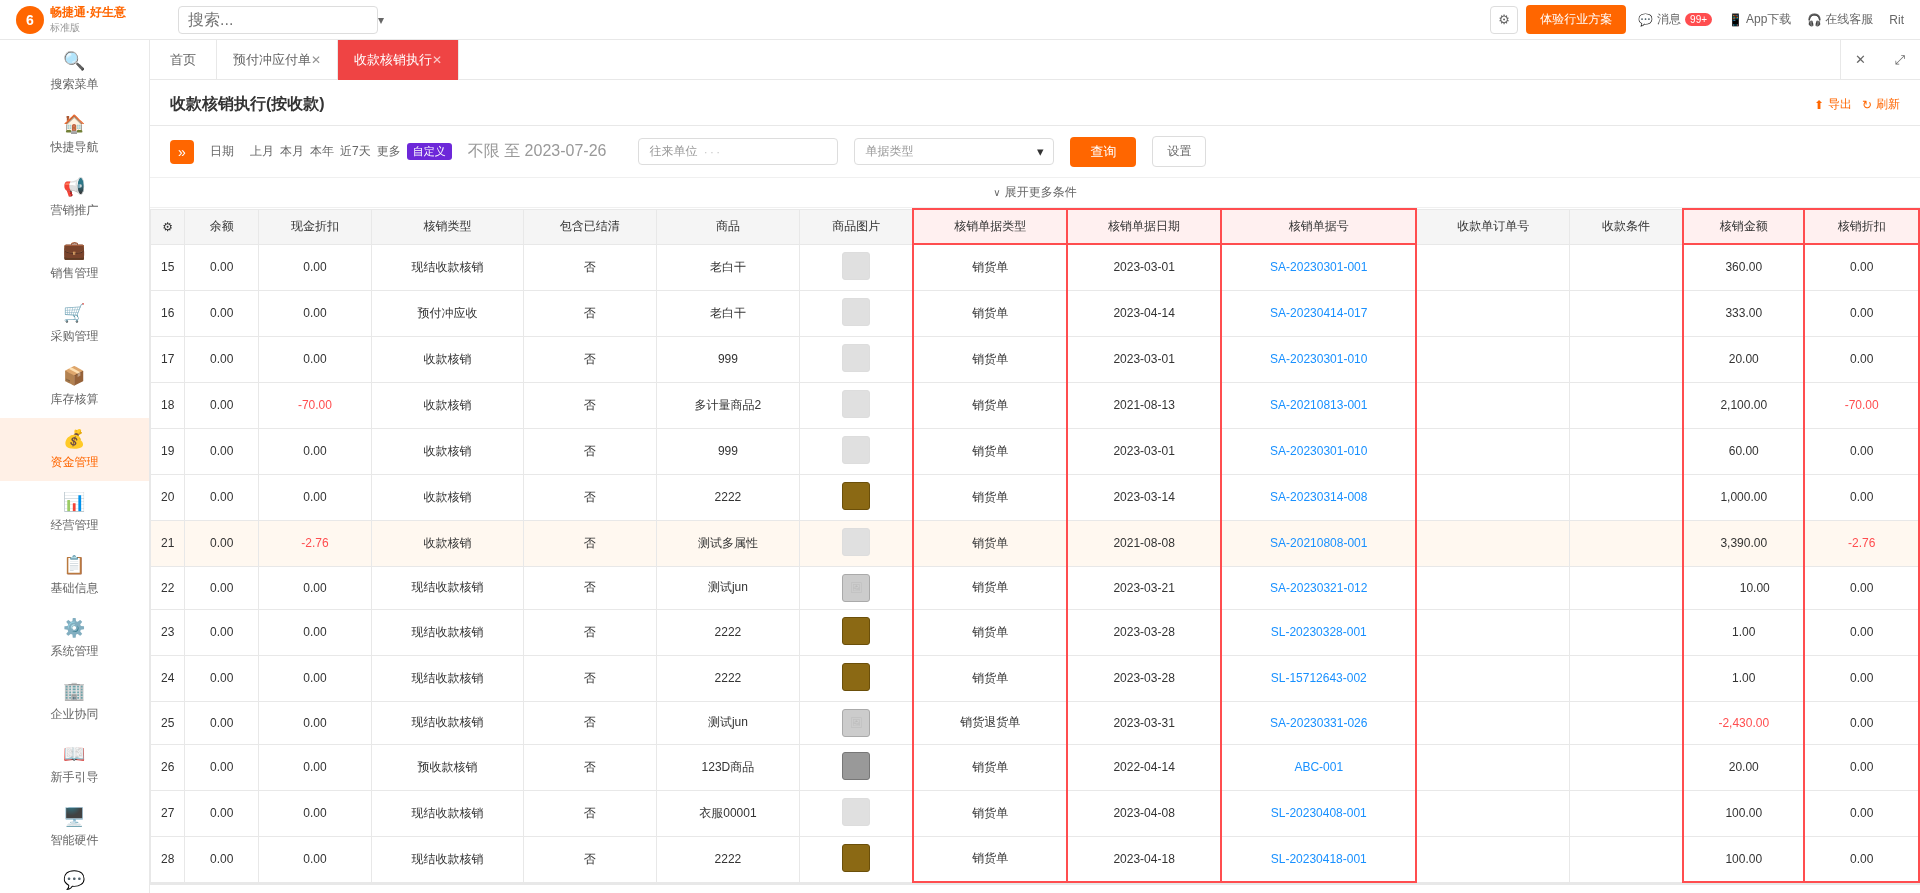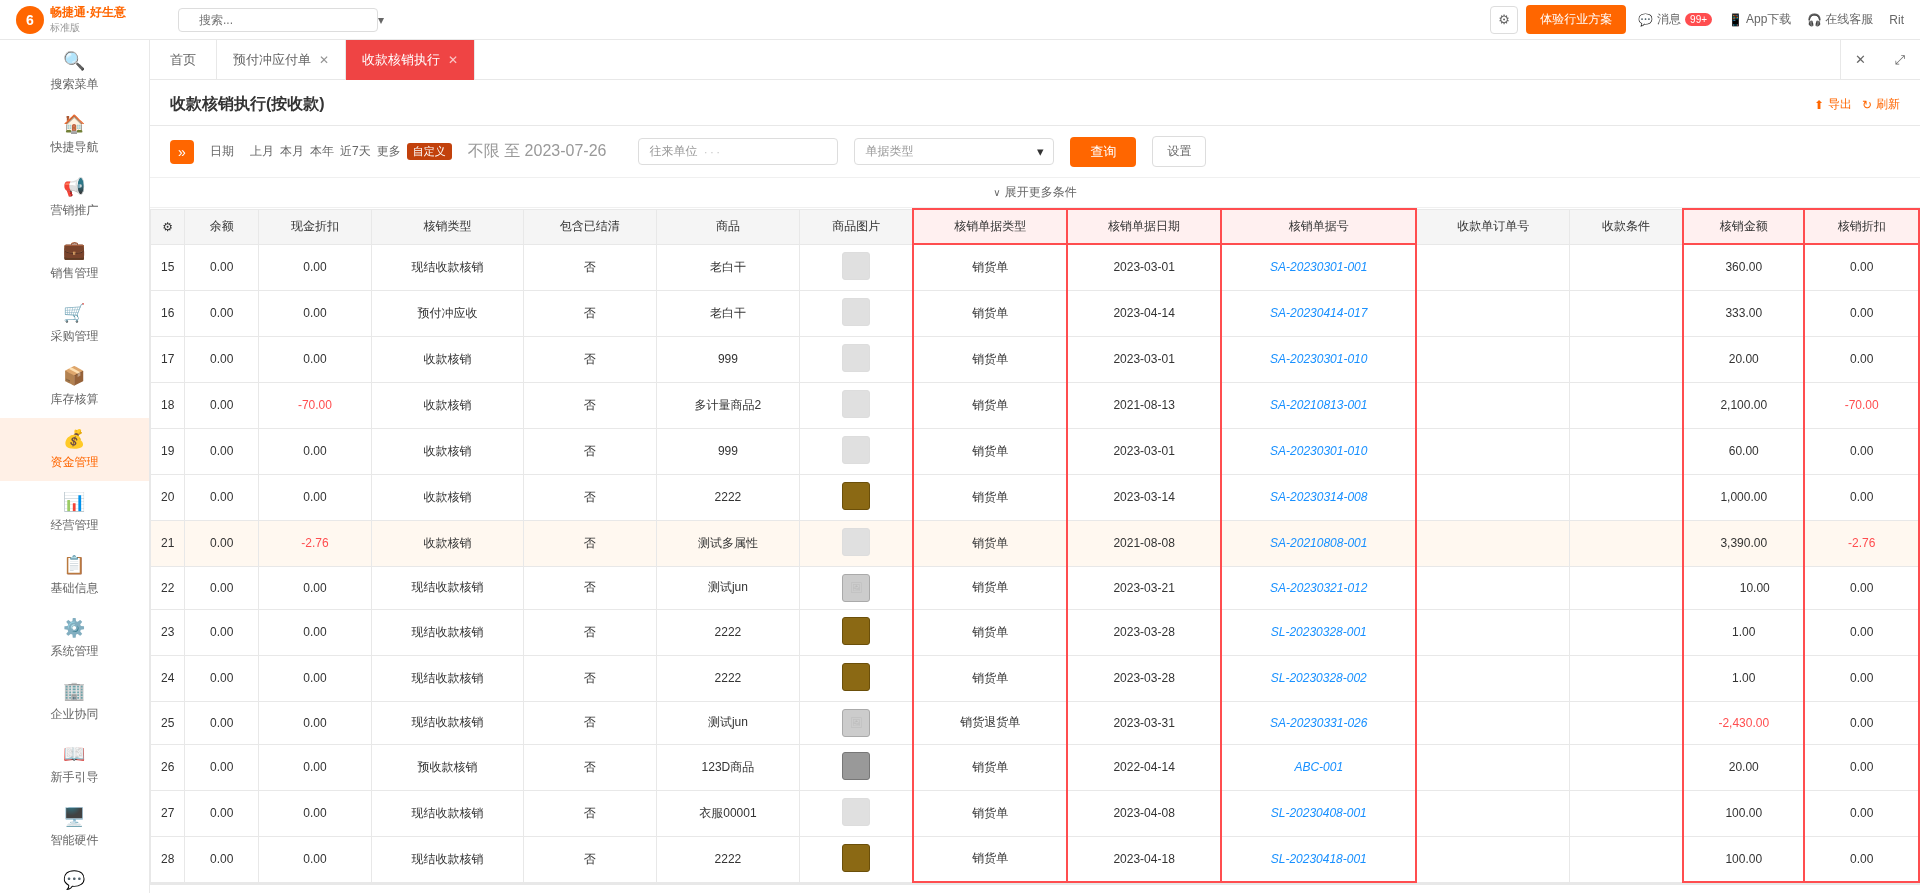--- a/index.html
+++ b/index.html
@@ -5,21 +5,21 @@
     * { box-sizing: border-box; margin: 0; padding: 0; }
     body { font-family: 'Microsoft YaHei', Arial, sans-serif; font-size: 13px; background: #f5f5f5; color: #333; width: 1920px; min-height: 893px; overflow-x: hidden; }
     
     
     .top-bar { height: 40px; background: #fff; display: flex; align-items: center; padding: 0 16px; border-bottom: 1px solid #e8e8e8; gap: 12px; }
     .logo-area { display: flex; align-items: center; gap: 6px; width: 150px; }
     .logo-icon { width: 28px; height: 28px; background: #ff6600; border-radius: 50%; display: flex; align-items: center; justify-content: center; color: #fff; font-size: 14px; font-weight: bold; }
     .logo-text { font-size: 12px; color: #ff6600; font-weight: bold; }
     .logo-sub { font-size: 10px; color: #999; }
     .top-bar-search { flex: 1; display: flex; align-items: center; }
-    .top-bar-search input { border: 1px solid #ddd; border-radius: 4px; padding: 4px 20px; width: 200px; font-size: 12px; color: #999; }
+    .top-bar-search input { border: 1px solid #ddd; border-radius: 4px; padding: 4px 9px; width: 200px; font-size: 16px; color: #999; }
     .top-bar-middle { display: flex; align-items: center; gap: 8px; }
     .dropdown-arrow { color: #666; font-size: 12px; }
     .gear-btn { width: 28px; height: 28px; border: 1px solid #ddd; border-radius: 4px; display: flex; align-items: center; justify-content: center; cursor: pointer; color: #666; }
     .trial-btn { background: #ff6600; color: #fff; border: none; border-radius: 4px; padding: 6px 14px; font-size: 12px; cursor: pointer; }
     .top-bar-right { display: flex; align-items: center; gap: 16px; margin-left: auto; }
     .msg-btn { display: flex; align-items: center; gap: 4px; font-size: 12px; color: #666; cursor: pointer; position: relative; }
     .badge { background: #ff4d4f; color: #fff; border-radius: 10px; padding: 1px 5px; font-size: 10px; }
     .top-right-link { font-size: 12px; color: #666; cursor: pointer; display: flex; align-items: center; gap: 3px; }
     .user-name { font-size: 12px; color: #666; }
 
@@ -28,60 +28,60 @@
     .sidebar { width: 150px; background: #fff; border-right: 1px solid #e8e8e8; display: flex; flex-direction: column; }
     .sidebar-item { display: flex; flex-direction: column; align-items: center; padding: 10px 0; cursor: pointer; color: #666; font-size: 12px; gap: 4px; }
     .sidebar-item.active { color: #ff6600; background: #fff5f0; }
     .sidebar-item .icon { font-size: 18px; }
     .sidebar-item.active .icon { color: #ff6600; }
 
     
     .main-content { flex: 1; display: flex; flex-direction: column; overflow: hidden; }
     .tab-bar { height: 40px; background: #fff; display: flex; align-items: center; border-bottom: 1px solid #e8e8e8; padding-left: 0; }
     .tab-home { padding: 0 20px; height: 40px; display: flex; align-items: center; font-size: 13px; color: #666; cursor: pointer; border-right: 1px solid #e8e8e8; }
-    .tab-item { padding: 0 16px; height: 40px; display: flex; align-items: center; font-size: 13px; cursor: pointer; gap: 8px; border-right: 1px solid #e8e8e8; }
+    .tab-item { padding: 0 16px; height: 40px; display: flex; align-items: center; font-size: 13px; cursor: pointer; gap: 0; border-right: 1px solid #e8e8e8; }
     .tab-item.active { color: #fff; background: #1ab394; }
     .tab-item .close-icon { font-size: 12px; opacity: 0.7; }
     .tab-bar-actions { margin-left: auto; display: flex; align-items: center; }
     .tab-bar-close { width: 40px; height: 40px; display: flex; align-items: center; justify-content: center; border-left: 1px solid #e8e8e8; cursor: pointer; color: #666; }
     .tab-bar-expand { width: 40px; height: 40px; display: flex; align-items: center; justify-content: center; cursor: pointer; color: #666; }
 
     
     .page-area { flex: 1; overflow-y: auto; background: #f7f8fa; padding: 0; }
     .page-header { background: #fff; padding: 14px 20px 10px; display: flex; align-items: center; justify-content: space-between; border-bottom: 1px solid #e8e8e8; }
     .page-title { font-size: 16px; font-weight: bold; color: #333; }
     .page-actions { display: flex; gap: 10px; }
     .action-btn { display: flex; align-items: center; gap: 4px; color: #ff6600; font-size: 12px; cursor: pointer; }
 
     
     .filter-bar { background: #fff; padding: 10px 20px; display: flex; align-items: center; gap: 16px; border-bottom: 1px solid #f0f0f0; flex-wrap: wrap; }
     .filter-expand-btn { width: 24px; height: 24px; background: #ff6600; color: #fff; border: none; border-radius: 4px; cursor: pointer; font-size: 14px; display: flex; align-items: center; justify-content: center; }
     .filter-label { font-size: 12px; color: #666; }
     .filter-dates { display: flex; align-items: center; gap: 6px; font-size: 12px; }
     .date-link { color: #666; cursor: pointer; }
-    .date-custom { background: #c2410c; color: #fff; border-radius: 3px; padding: 1px 6px; font-size: 11px; cursor: pointer; }
+    .date-custom { background: #6d28d9; color: #fff; border-radius: 3px; padding: 1px 6px; font-size: 11px; cursor: pointer; }
     .date-more { color: #666; font-size: 12px; cursor: pointer; }
     .date-range-text { font-size: 16px; color: #999; }
     .filter-divider { color: #ccc; }
     .filter-input-wrap { display: flex; align-items: center; border: 1px solid #ddd; border-radius: 4px; padding: 4px 10px; min-width: 200px; background: #fff; }
     .filter-input-label { color: #999; font-size: 12px; }
     .filter-dots { color: #ccc; margin: 0 6px; letter-spacing: 2px; }
     .filter-select-wrap { display: flex; align-items: center; border: 1px solid #ddd; border-radius: 4px; padding: 4px 10px; min-width: 200px; background: #fff; }
     .query-btn { background: #ff6600; color: #fff; border: none; border-radius: 4px; padding: 6px 20px; font-size: 13px; cursor: pointer; }
     .settings-btn { border: 1px solid #ddd; background: #fff; color: #666; border-radius: 4px; padding: 6px 14px; font-size: 12px; cursor: pointer; }
     .expand-conditions { display: flex; align-items: center; justify-content: center; gap: 4px; color: #666; font-size: 12px; cursor: pointer; padding: 6px 0; background: #fff; border-bottom: 1px solid #f0f0f0; }
     .expand-icon { font-size: 10px; }
 
     
     .table-wrap { padding: 0 0 20px; background: #f7f8fa; }
     .data-table { width: 100%; border-collapse: collapse; background: #fff; }
     .data-table th { background: #f5f5f5; border: 1px solid #e8e8e8; padding: 8px 10px; font-size: 12px; color: #333; font-weight: normal; text-align: center; white-space: nowrap; }
     .data-table td { border: 1px solid #e8e8e8; padding: 7px 10px; font-size: 12px; color: #333; text-align: center; white-space: nowrap; }
     .data-table tr.highlighted td { background: #fff8f0; }
-    .link-text { color: #1890ff; cursor: pointer; text-decoration: none; font-style: italic; }
+    .link-text { color: #1890ff; cursor: pointer; text-decoration: none; }
     .col-settings { width: 32px; }
     .table-footer { background: #fff; border-top: 2px solid #e8e8e8; padding: 8px 10px; display: flex; align-items: center; justify-content: flex-end; gap: 20px; }
 
     
     ::-webkit-scrollbar { width: 6px; height: 6px; }
     ::-webkit-scrollbar-track { background: #f1f1f1; }
     ::-webkit-scrollbar-thumb { background: #ccc; border-radius: 3px; }
 
     .img-placeholder { width: 28px; height: 28px; background: #f0f0f0; border: 1px solid #ddd; border-radius: 3px; display: inline-flex; align-items: center; justify-content: center; color: #bbb; font-size: 10px; }
   </style>
@@ -429,21 +429,21 @@
               <tr>
                 <td>24</td>
                 <td>0.00</td>
                 <td>0.00</td>
                 <td>现结收款核销</td>
                 <td>否</td>
                 <td>2222</td>
                 <td><div class="img-placeholder" style="background: rgb(139, 105, 20); border-color: rgb(107, 79, 10);"></div></td>
                 <td style="border-left: 2px solid rgb(255, 77, 79); border-right: 2px solid rgb(255, 77, 79);">销货单</td>
                 <td style="border-left: 2px solid rgb(255, 77, 79); border-right: 2px solid rgb(255, 77, 79);">2023-03-28</td>
-                <td style="border-left: 2px solid rgb(255, 77, 79); border-right: 2px solid rgb(255, 77, 79);"><span class="link-text">SL-20230328-002</span></td>
+                <td style="border-left: 2px solid rgb(255, 77, 79); border-right: 2px solid rgb(255, 77, 79);"><span class="link-text">SL-15712643-002</span></td>
                 <td></td>
                 <td></td>
                 <td style="border-left: 2px solid rgb(255, 77, 79); border-right: 2px solid rgb(255, 77, 79);">1.00</td>
                 <td style="border-left: 2px solid rgb(255, 77, 79); border-right: 2px solid rgb(255, 77, 79);">0.00</td>
               </tr>
               <tr>
                 <td>25</td>
                 <td>0.00</td>
                 <td>0.00</td>
                 <td>现结收款核销</td>

